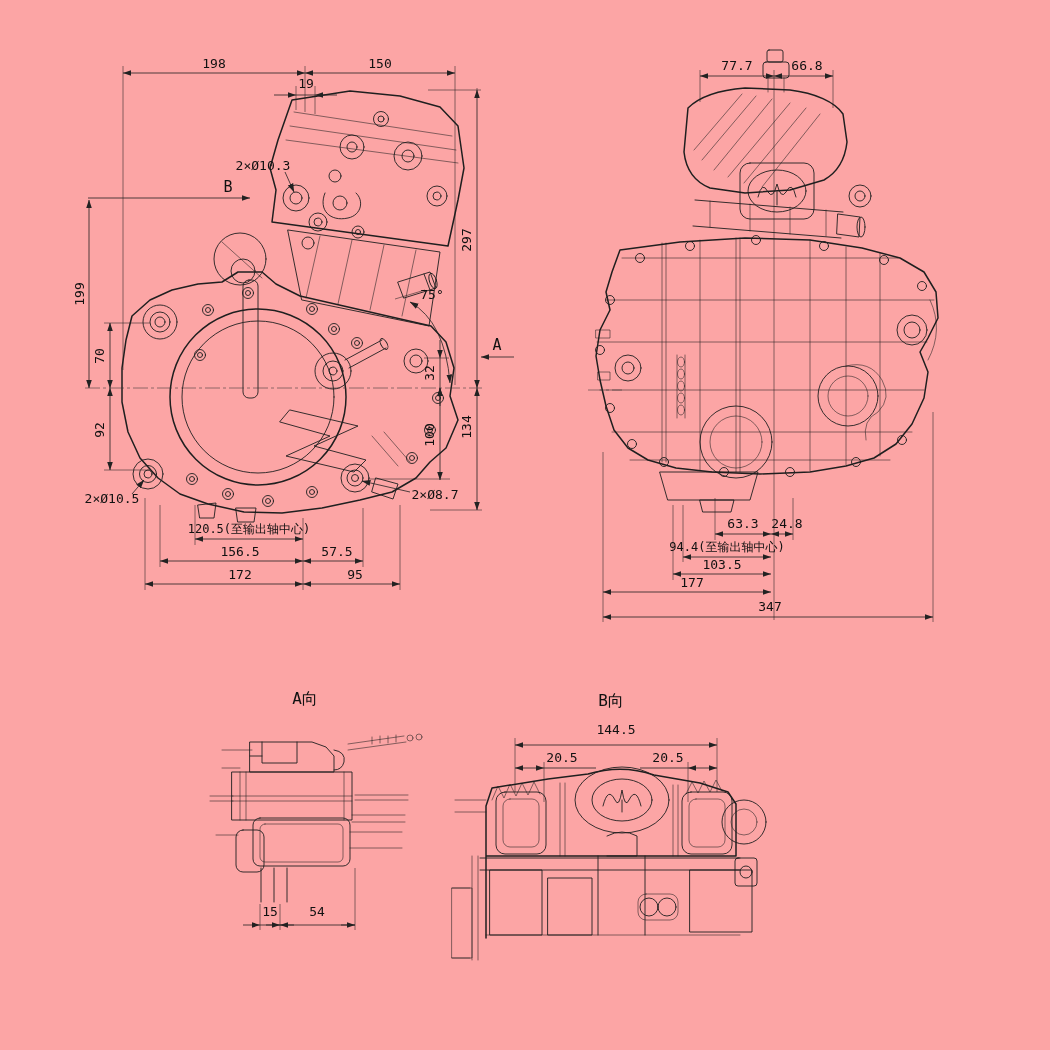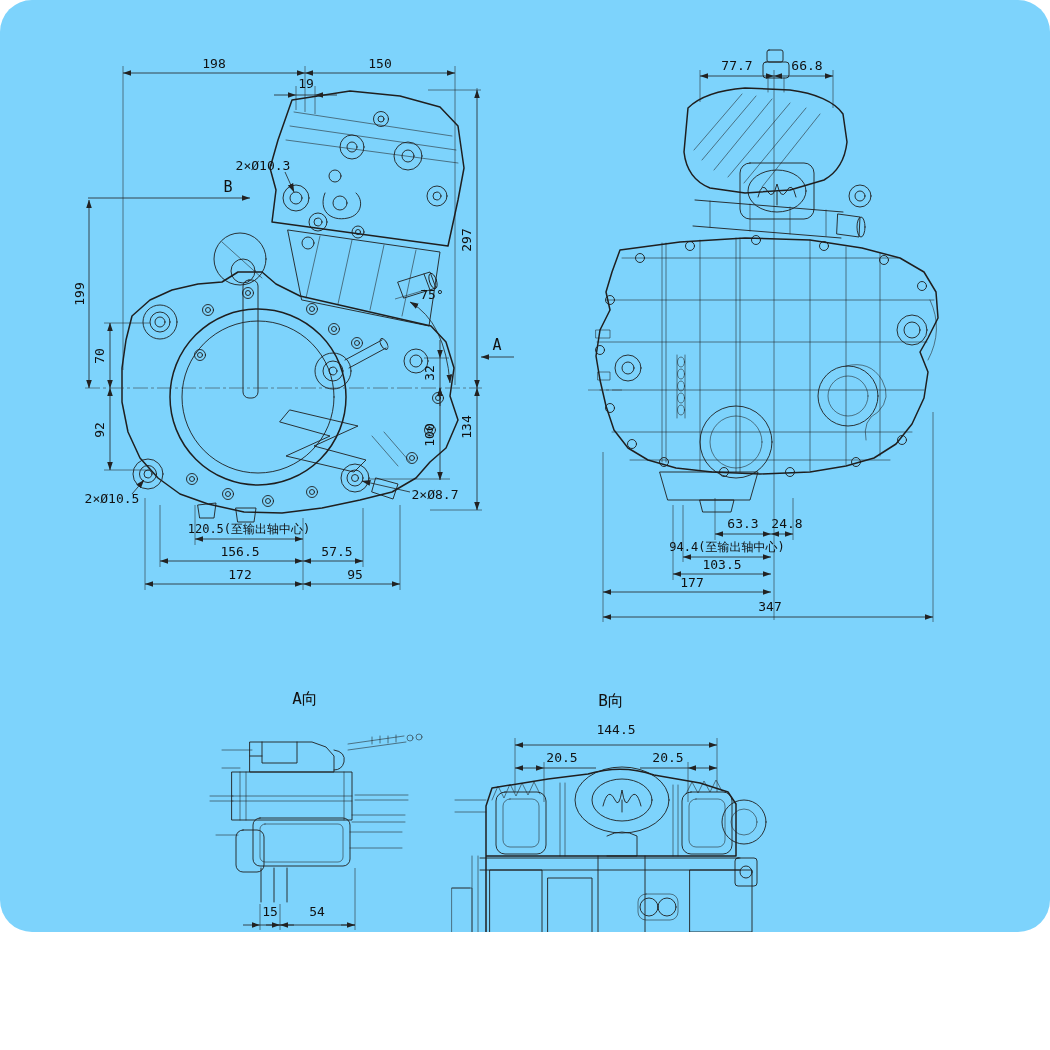--- a/index.html
+++ b/index.html
@@ -1,17 +1,17 @@
 <!DOCTYPE html>
 <html><head>
 <meta charset="utf-8">
 <style>
   html,body{margin:0;padding:0;background:#fff;}
-  .canvas{position:relative;width:1050px;height:932px;background:#7dd3fc;overflow:hidden;
-          font-family:"DejaVu Sans Mono","DejaVu Sans",monospace;border-radius:32px;}
+  .canvas{position:relative;width:1050px;height:1050px;background:#fca5a5;overflow:hidden;
+          font-family:"DejaVu Sans Mono","DejaVu Sans",monospace;}
   svg{position:absolute;inset:0;}
   .art{fill:none;stroke:#1f1f1f;stroke-width:0.9;stroke-linejoin:round;stroke-linecap:round;}
   .hv{stroke-width:1.5;}
   .th{stroke-width:0.55;}
   .dim{fill:none;stroke:#222;stroke-width:0.8;}
   .ext{fill:none;stroke:#222;stroke-width:0.55;}
   .cl{fill:none;stroke:#333;stroke-width:0.55;stroke-dasharray:15 3 3 3;}
   .dimtxt{font:13px "DejaVu Sans Mono",monospace;fill:#111;}
   .dimtxt-s{font:12px "DejaVu Sans Mono",monospace;fill:#111;}
   .lbl{font:15px "DejaVu Sans Mono",monospace;fill:#111;}

